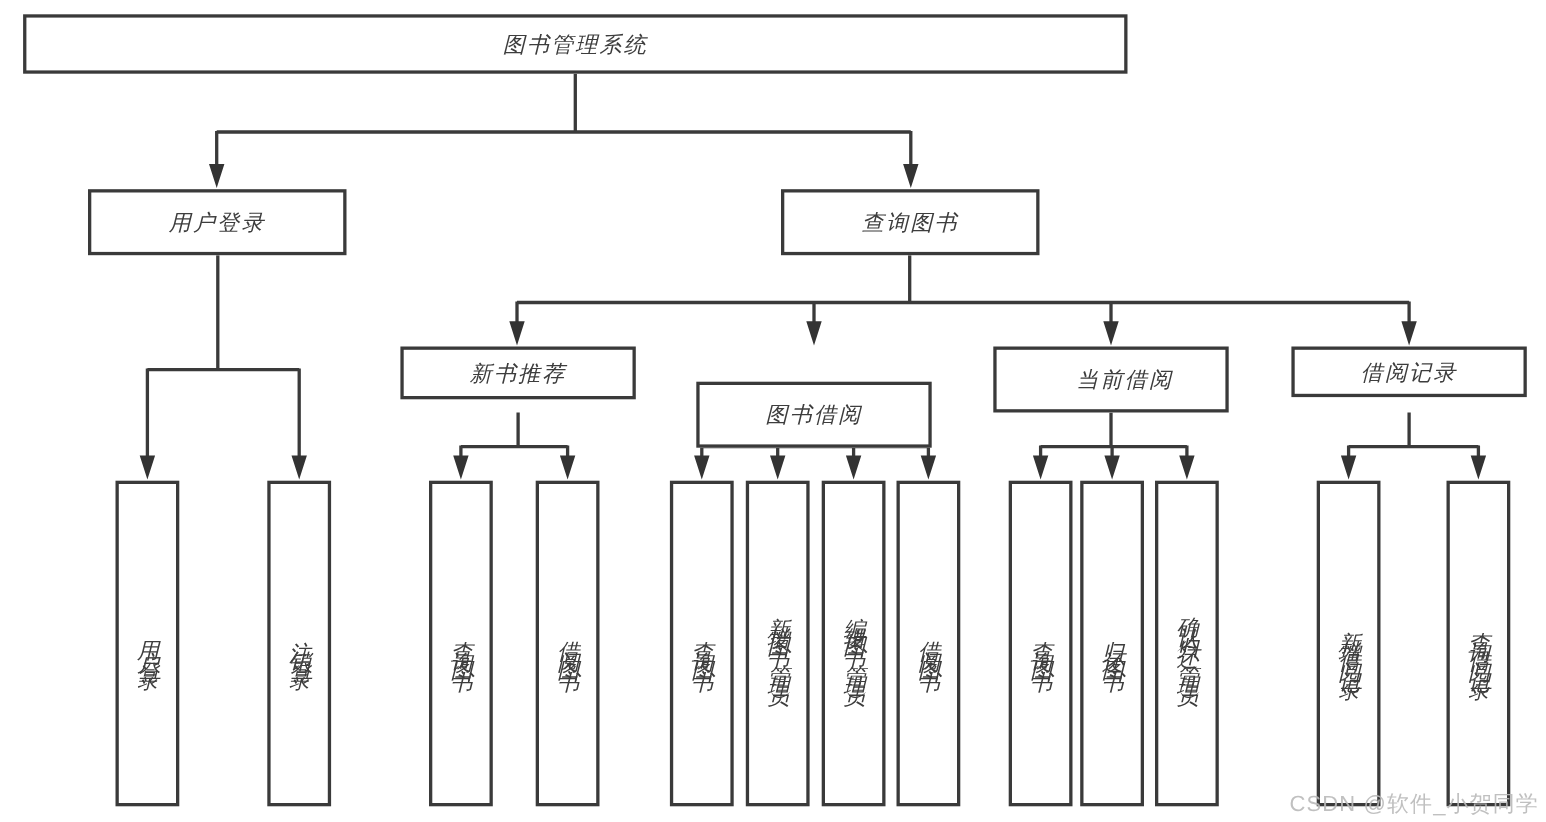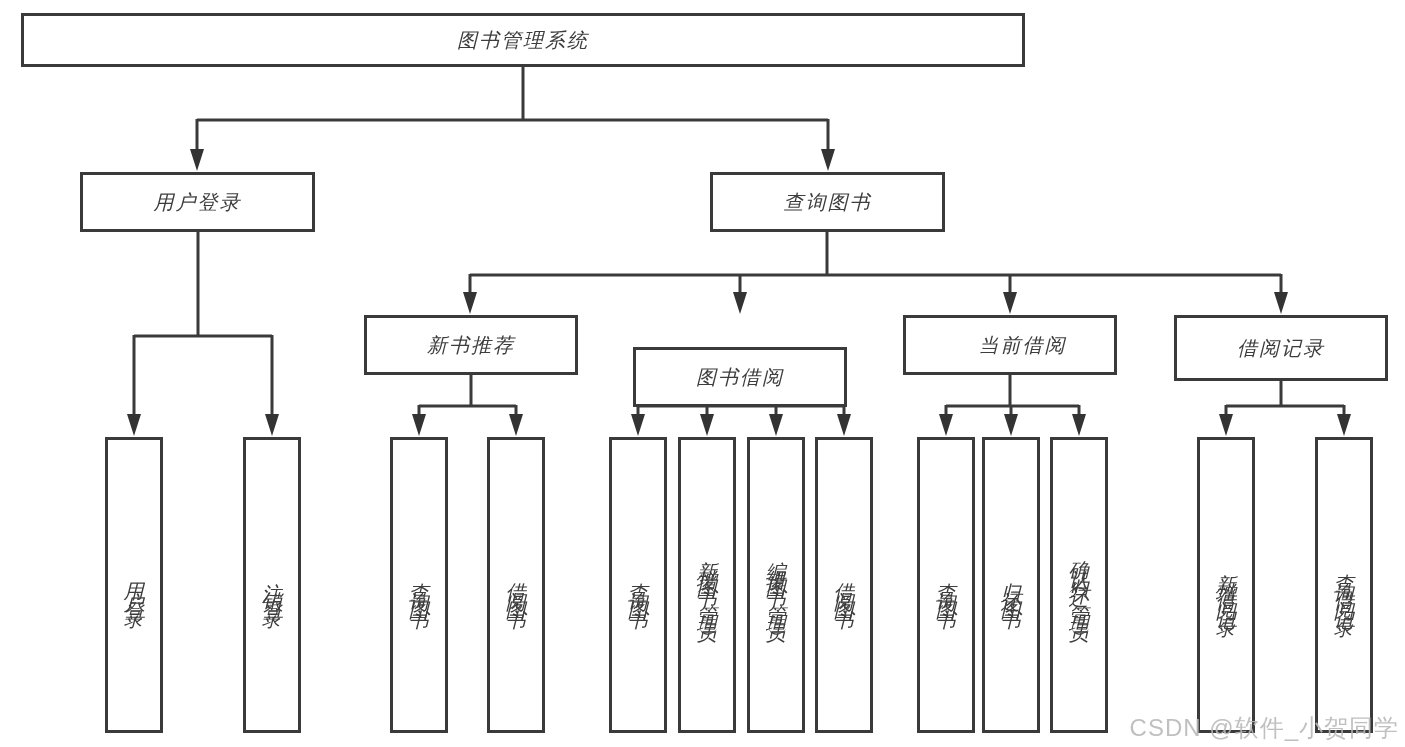--- a/index.html
+++ b/index.html
@@ -42,36 +42,36 @@
     letter-spacing: 9px;
     color: #3d3d3d;
     line-height: 1;
   }
   
   .n-root   { left: 21px;   top: 13px;  width: 1004px; height: 54px; }
   
   .n-login  { left: 80px;   top: 172px; width: 235px;  height: 60px; }
   .n-mgmt   { left: 710px;  top: 172px; width: 235px;  height: 60px; }
   
-  .n-newbook { left: 364px;  top: 315px; width: 214px; height: 60px; }
+  .n-newbook { left: 364px;  top: 315px; width: 214px; height: 48px; }
   .n-borrow  { left: 633px;  top: 315px; width: 214px; height: 60px; margin-top: 32px; }
   .n-current { left: 903px;  top: 315px; width: 214px; height: 60px; padding-left: 25px; }
-  .n-records { left: 1174px; top: 315px; width: 214px; height: 66px; }
+  .n-records { left: 1174px; top: 315px; width: 214px; height: 46px; }
   
   .leaf { top: 437px; width: 58px; height: 296px; }
   .l-a1 { left: 105px; }  .l-a2 { left: 243px; }
   .l-b1 { left: 390px; }  .l-b2 { left: 487px; }
   .l-c1 { left: 609px; }  .l-c2 { left: 678px; }  .l-c3 { left: 747px; }  .l-c4 { left: 815px; }
   .l-d1 { left: 917px; }  .l-d2 { left: 982px; }  .l-d3 { left: 1050px; }
   .l-e1 { left: 1197px; } .l-e2 { left: 1315px; }
   #watermark {
     position: absolute;
     right: 6px;
     bottom: 3px;
-    font-size: 24px;
+    font-size: 20px;
     color: rgba(185, 185, 185, 0.9);
     z-index: 3;
     letter-spacing: 1px;
     white-space: nowrap;
   }
 </style>
 </head>
 <body>
 
 <div id="canvas">

